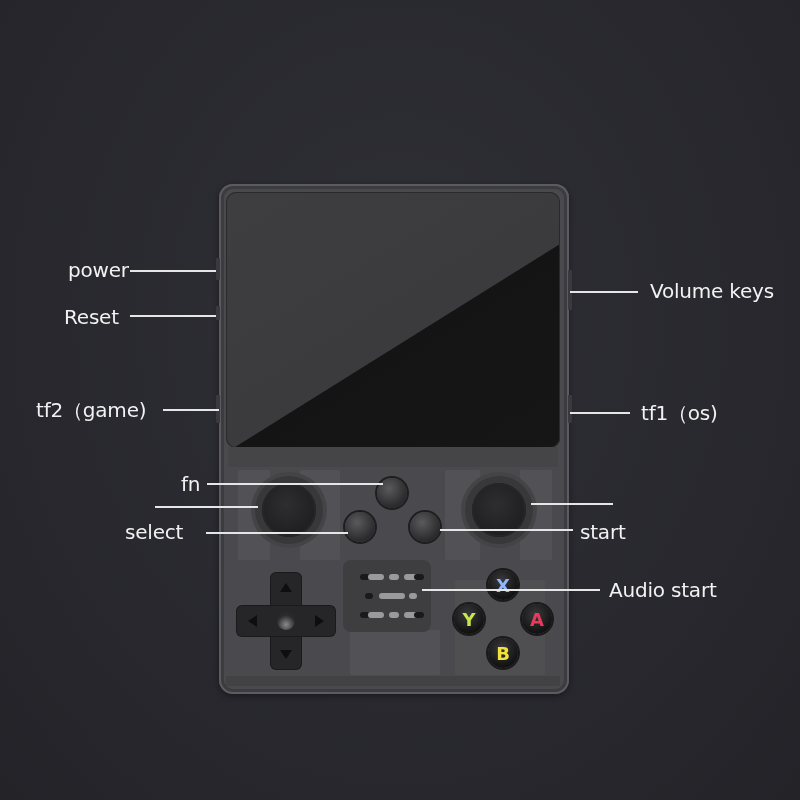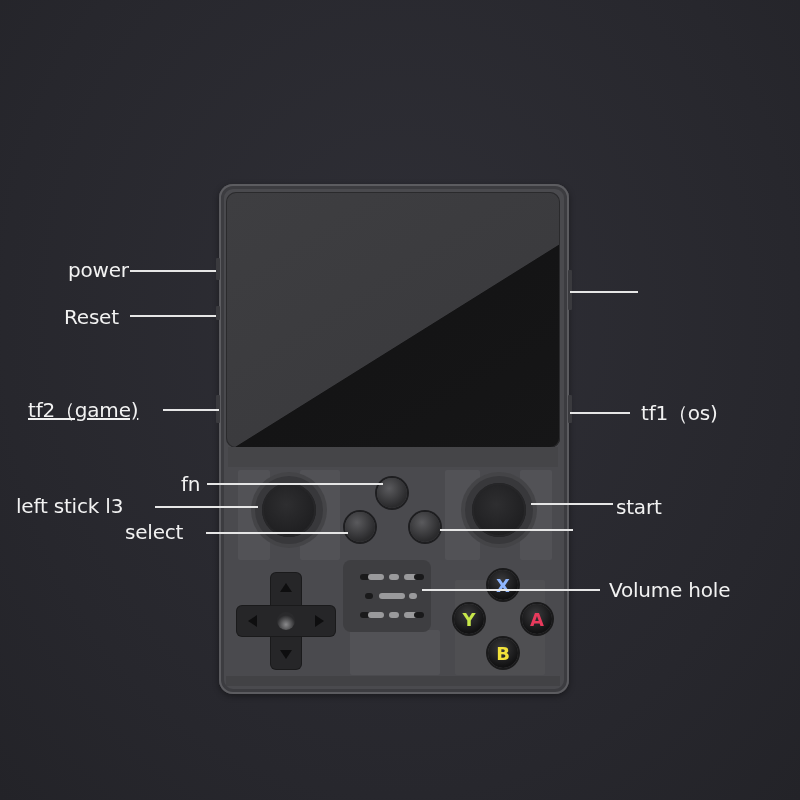--- a/index.html
+++ b/index.html
@@ -113,38 +113,38 @@
   <div class="face-btn" style="left:488px;top:638px;color:#f2e23a;">B</div>
 
   <div class="bottom-edge"></div>
 
   <div class="label" style="left:52px;top:258px;margin-left:16px;">power</div>
   <div class="leader" style="left:130px;top:270px;width:86px;"></div>
 
   <div class="label" style="left:64px;top:305px;">Reset</div>
   <div class="leader" style="left:130px;top:315px;width:86px;"></div>
 
-  <div class="label" style="left:28px;top:398px;text-decoration:underline;">tf2（game)</div>
+  <div class="label" style="left:36px;top:398px;">tf2（game)</div>
   <div class="leader" style="left:163px;top:409px;width:56px;"></div>
 
   <div class="label" style="left:181px;top:472px;">fn</div>
   <div class="leader" style="left:207px;top:483px;width:176px;"></div>
 
-  <div class="label" style="left:16px;top:494px;">left stick l3</div>
   <div class="leader" style="left:155px;top:506px;width:103px;"></div>
 
   <div class="label" style="left:125px;top:520px;text-align:center;">select</div>
   <div class="leader" style="left:206px;top:532px;width:142px;"></div>
 
+  <div class="label" style="left:650px;top:279px;">Volume keys</div>
   <div class="leader" style="left:570px;top:291px;width:68px;"></div>
 
   <div class="label" style="left:641px;top:401px;">tf1（os)</div>
   <div class="leader" style="left:570px;top:412px;width:60px;"></div>
 
   <div class="leader" style="left:531px;top:503px;width:82px;"></div>
 
-  <div class="label" style="left:580px;top:495px;margin-left:36px;">start</div>
+  <div class="label" style="left:580px;top:520px;">start</div>
   <div class="leader" style="left:440px;top:529px;width:133px;"></div>
 
-  <div class="label" style="left:609px;top:578px;">Volume hole</div>
+  <div class="label" style="left:609px;top:578px;">Audio start</div>
   <div class="leader" style="left:422px;top:589px;width:178px;"></div>
 
 </div>
 
 </body></html>

